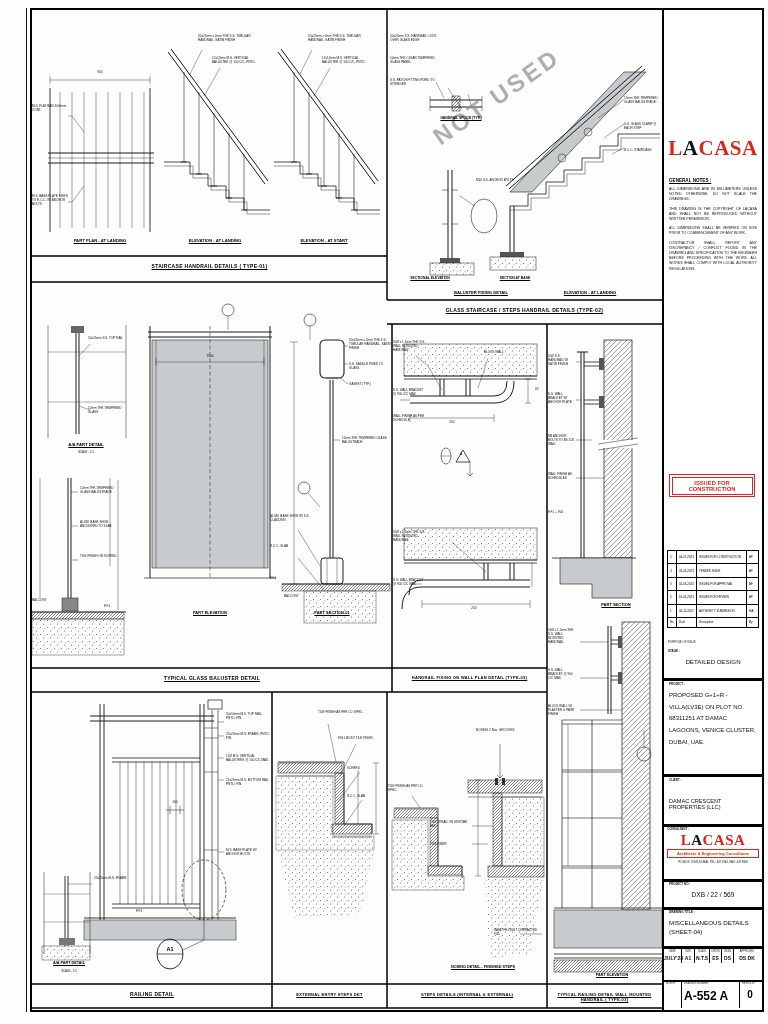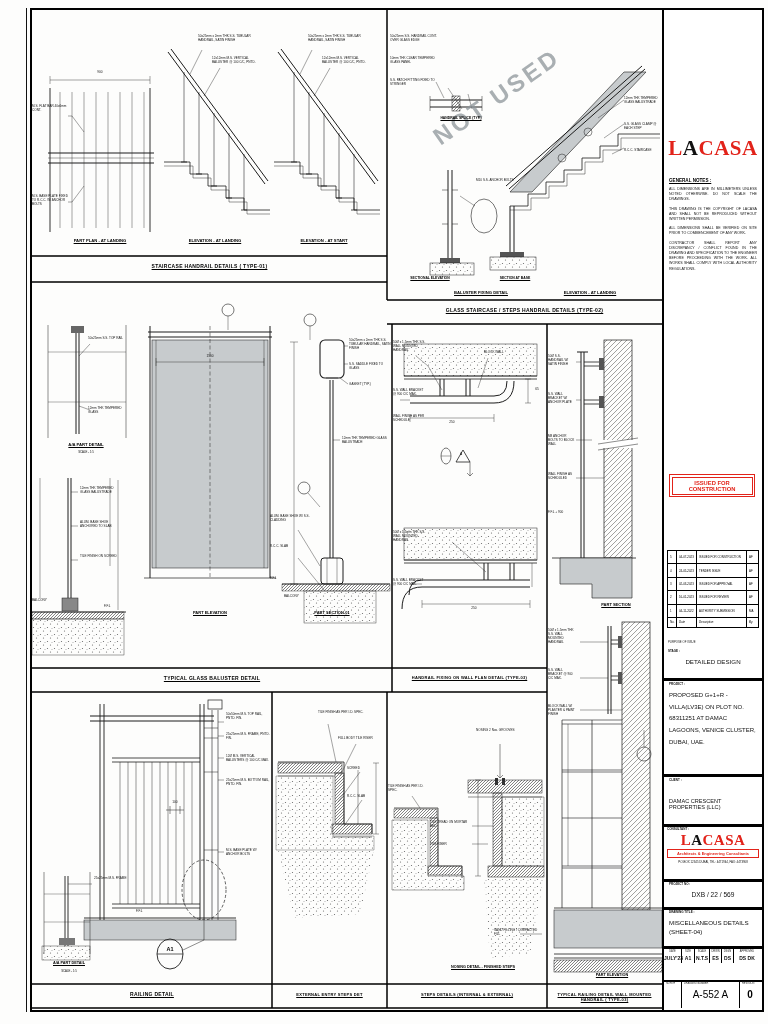--- a/index.html
+++ b/index.html
@@ -55,21 +55,21 @@
   .dwgtitle{top:900px;left:5px;width:88px;}
   .dwgtitle-val{font-size:6.2px;line-height:1.5;margin-top:4px;color:#111;}
   .meta{top:938.5px;left:0;width:98px;display:grid;grid-template-columns:18px 13px 15px 12px 12px 26px;}
   .meta-cell{border-right:.6px solid #000;padding:1px 0 2px 0;text-align:center;}
   .meta-cell:last-child{border-right:none;}
   .meta-h{font-size:2.6px;color:#222;}
   .meta-v{font-size:5px;font-weight:bold;margin-top:2px;color:#111;}
   .botrow{top:970.5px;left:0;width:98px;height:27px;display:grid;grid-template-columns:18px 58px 20px;}
   .bot-cell{border-right:.6px solid #000;padding:1px 2px;position:relative;}
   .bot-cell:last-child{border-right:none;}
-  .dwgno{font-size:10px;font-weight:normal;text-align:center;margin-top:4px;}
+  .dwgno{font-size:12px;font-weight:bold;text-align:left;margin-top:4px;}
   .revno{font-size:10px;font-weight:bold;text-align:center;margin-top:4px;}
 </style>
 </head>
 <body>
 
 <div class="sheet">
   <div class="edge-line"></div>
   <div class="frame">
 
     <div class="dwg">

